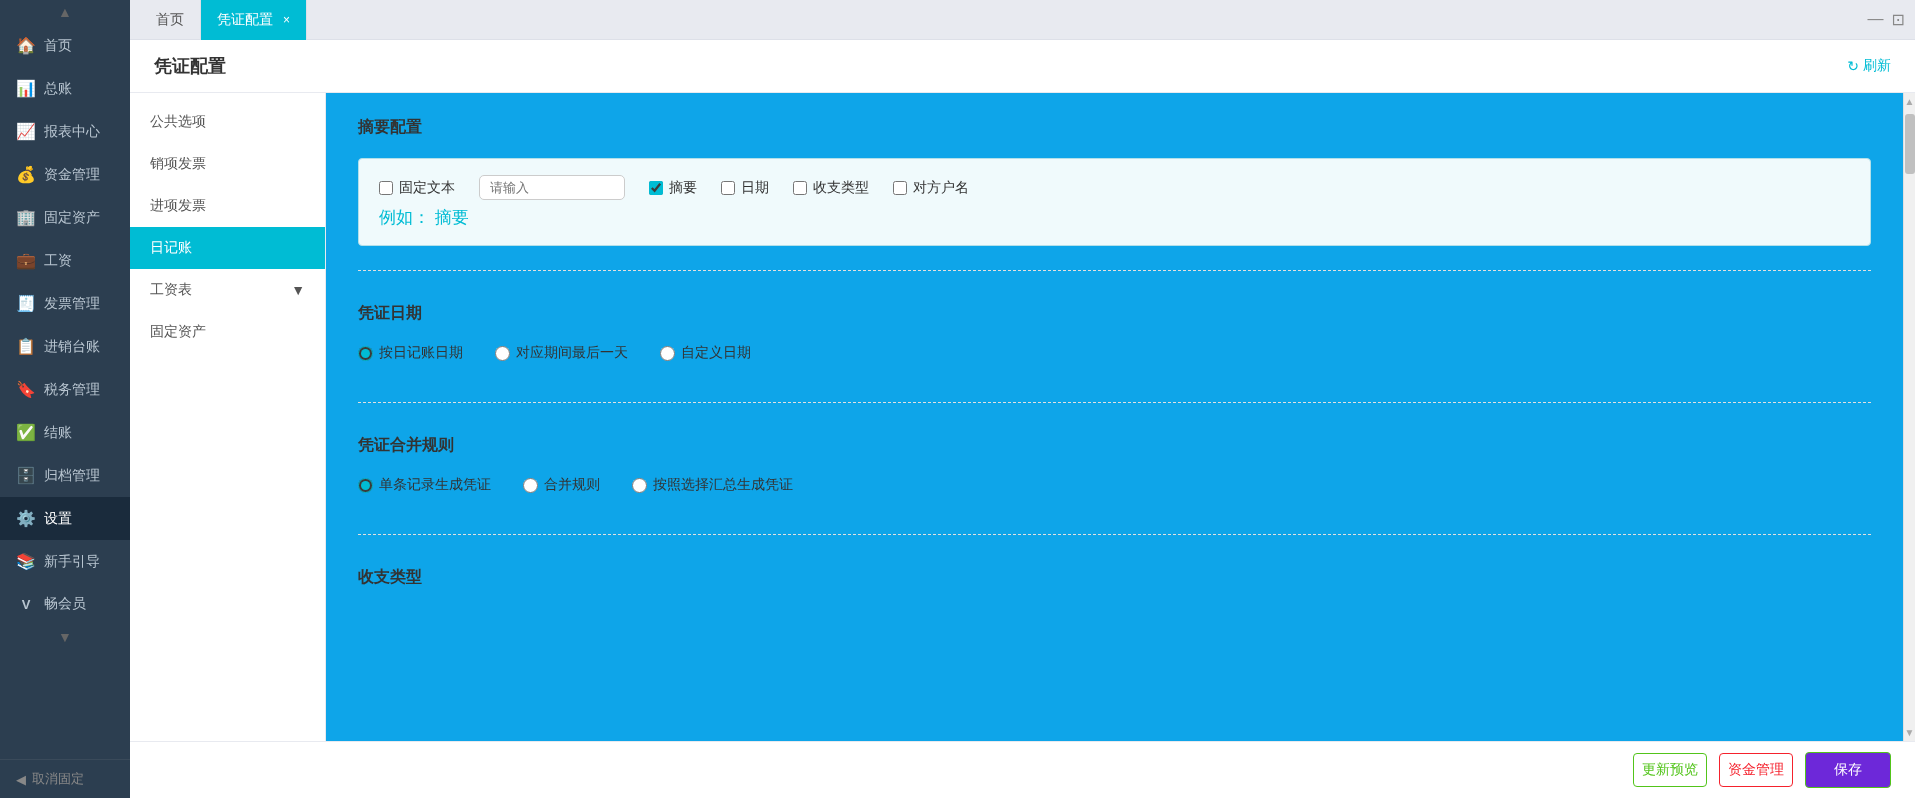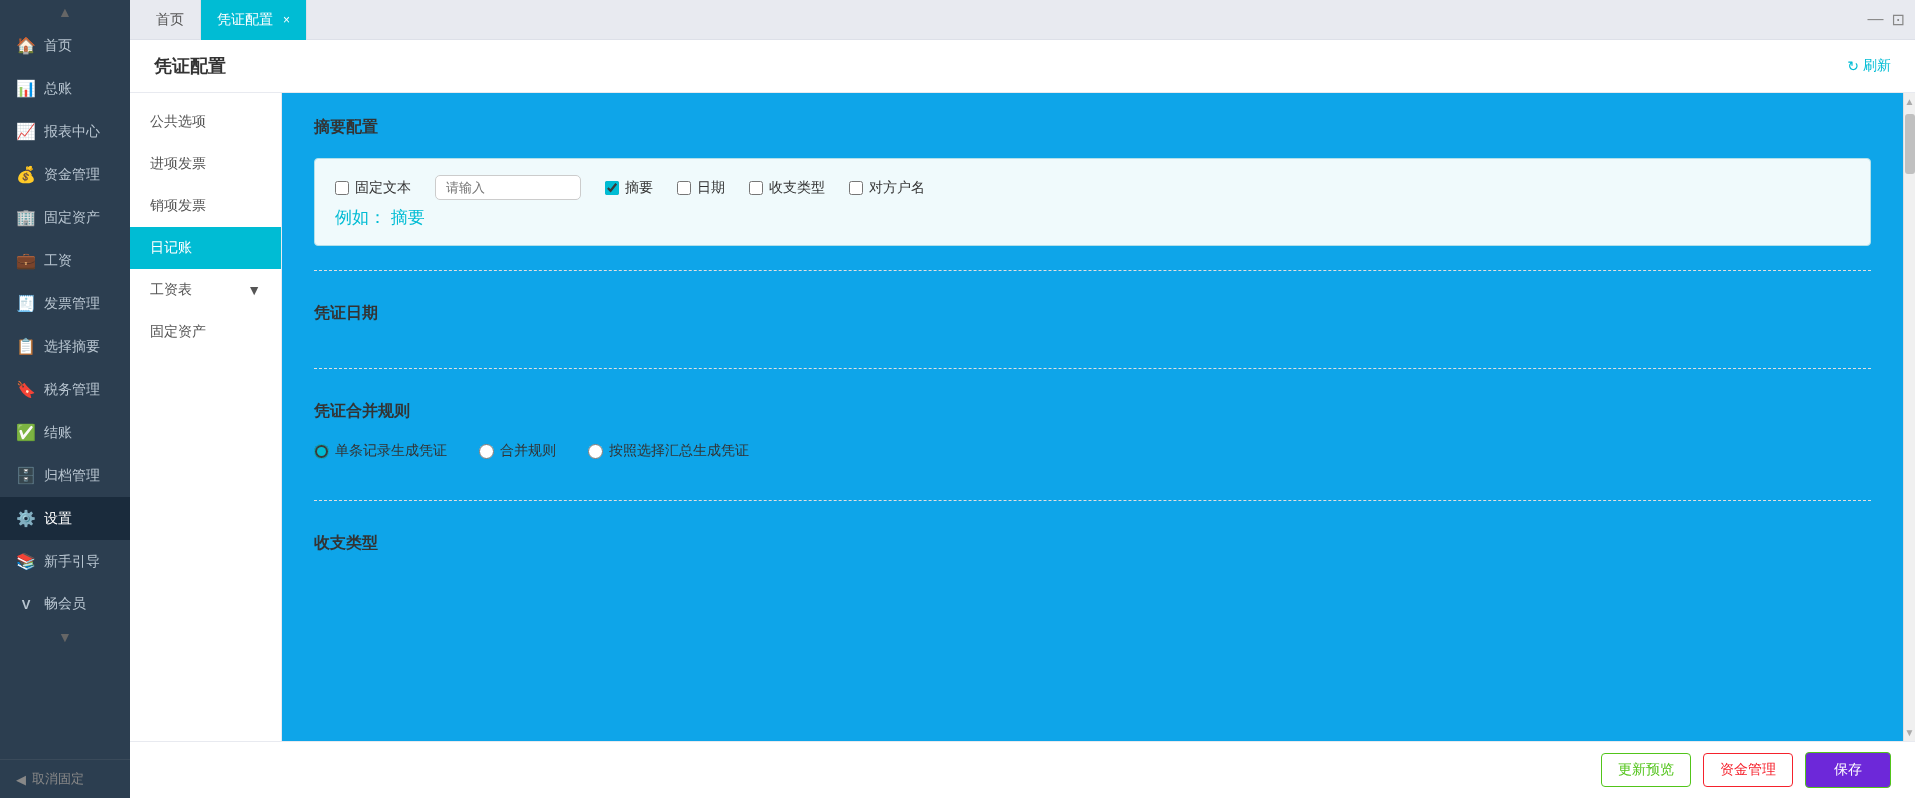--- a/index.html
+++ b/index.html
@@ -108,21 +108,21 @@
 
     
     .content-area {
       flex: 1;
       display: flex;
       overflow: hidden;
     }
 
     
     .left-nav {
-      width: 152px;
+      width: 196px;
       background: #fff;
       border-right: 1px solid #e8eaf0;
       padding-top: 8px;
       flex-shrink: 0;
       overflow-y: auto;
     }
     .left-nav-item {
       padding: 12px 20px;
       cursor: pointer;
       color: #555;
@@ -225,21 +225,21 @@
     .bottom-bar {
       display: flex;
       align-items: center;
       justify-content: flex-end;
       padding: 10px 24px;
       background: #fff;
       border-top: 1px solid #e8eaf0;
       gap: 12px;
     }
     .btn {
-      padding: 7px 16px;
+      padding: 7px 8px;
       border-radius: 4px;
       font-size: 14px;
       cursor: pointer;
       border: 1px solid transparent;
     }
     .btn-outline-green {
       background: #fff;
       color: #52c41a;
       border-color: #52c41a;
     }
@@ -311,21 +311,21 @@
   <div class="sidebar-item">
     <span class="icon">💼</span>
     <span>工资</span>
   </div>
   <div class="sidebar-item">
     <span class="icon">🧾</span>
     <span>发票管理</span>
   </div>
   <div class="sidebar-item">
     <span class="icon">📋</span>
-    <span>选择摘要</span>
+    <span>进销台账</span>
   </div>
   <div class="sidebar-item">
     <span class="icon">🔖</span>
     <span>税务管理</span>
   </div>
   <div class="sidebar-item">
     <span class="icon">✅</span>
     <span>结账</span>
   </div>
   <div class="sidebar-item">
@@ -377,24 +377,24 @@
     </div>
   </div>
 
   <div class="content-area">
 
     <div class="left-nav">
       <div class="left-nav-item">
         <span>公共选项</span>
       </div>
       <div class="left-nav-item">
+        <span>销项发票</span>
+      </div>
+      <div class="left-nav-item">
         <span>进项发票</span>
-      </div>
-      <div class="left-nav-item">
-        <span>销项发票</span>
       </div>
       <div class="left-nav-item active">
         <span>日记账</span>
       </div>
       <div class="left-nav-item">
         <span>工资表</span>
         <span>▼</span>
       </div>
       <div class="left-nav-item">
         <span>固定资产</span>
@@ -432,20 +432,34 @@
           </div>
           <div class="example-text">
             <span>例如：</span>
             <span>摘要</span>
           </div>
         </div>
       </div>
 
       <div class="section">
         <div class="section-title">凭证日期</div>
+        <div class="radio-group">
+          <label class="radio-label">
+            <input type="radio" class="radio-input" name="date" checked="" style="">
+            <span>按日记账日期</span>
+          </label>
+          <label class="radio-label">
+            <input type="radio" class="radio-input" name="date" style="">
+            <span>对应期间最后一天</span>
+          </label>
+          <label class="radio-label">
+            <input type="radio" class="radio-input" name="date" style="">
+            <span>自定义日期</span>
+          </label>
+        </div>
       </div>
 
       <div class="section">
         <div class="section-title">凭证合并规则</div>
         <div class="radio-group">
           <label class="radio-label">
             <input type="radio" class="radio-input" name="merge" checked="" style="">
             <span>单条记录生成凭证</span>
           </label>
           <label class="radio-label">

